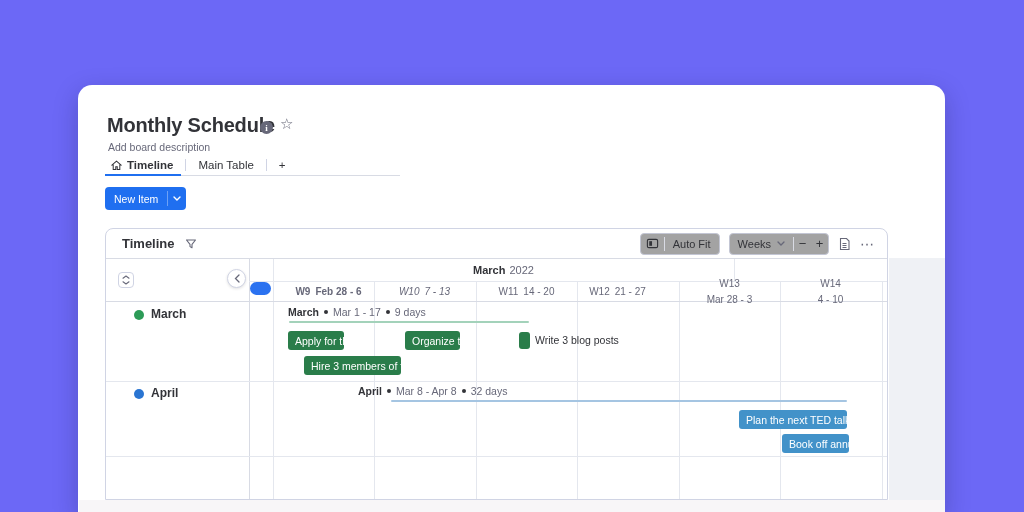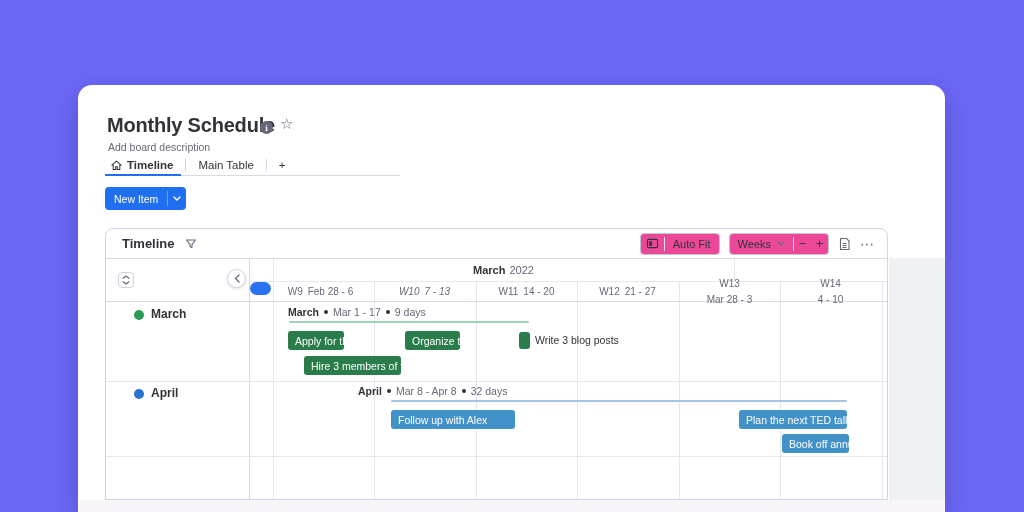--- a/index.html
+++ b/index.html
@@ -37,21 +37,21 @@
   .strip-bottom { left:79px; top:500px; width:866px; height:12px; background:#f8f6f8; }
 
   .panel { left:105px; top:228px; width:783px; height:272px; background:#fff;
            border:1px solid #d0d4e4; border-radius:8px 8px 0 0; overflow:hidden; }
   .panel-header { position:absolute; left:0; top:0; width:781px; height:30px;
                   border-bottom:1px solid #d8dbe4; display:flex; align-items:center; padding:0 12px 0 16px; }
   .panel-title { font-size:13px; font-weight:700; color:#323338; }
   .funnel { margin-left:10px; display:flex; }
   .toolbar { margin-left:auto; display:flex; align-items:center; gap:9px; }
   .tb-group { display:flex; align-items:stretch; height:22px; border:1px solid #c3c6d4; border-radius:4px;
-              font-size:11px; color:#323338; background:#ec4899; }
+              font-size:11px; color:#323338; background:#a3a3a3; }
   .tb-cell { display:flex; align-items:center; padding:0 8px; gap:6px; cursor:pointer; }
   .tb-cell.icon { padding:0 5px; }
   .tb-sep { width:1px; background:#d9dbe4; margin:3px 0; }
   .tb-sign { width:17px; display:flex; align-items:center; justify-content:center;
              font-size:13px; color:#323338; cursor:pointer; }
   .tb-flat { color:#676879; display:flex; align-items:center; cursor:pointer; }
   .more-icon { font-size:14px; color:#676879; letter-spacing:1px; cursor:pointer; }
 
   .gline { position:absolute; background:#e4e7ee; }
   .gline.dark { background:#d8dbe4; }
@@ -185,33 +185,33 @@
     <div class="gline" style="left:776px; top:52px; width:1px; height:220px;"></div>
     <div class="gline" style="left:143px; top:52px; width:638px; height:1px;"></div>
     <div class="gline dark" style="left:0; top:72px; width:781px; height:1px;"></div>
     <div class="gline" style="left:0; top:152px; width:781px; height:1px;"></div>
     <div class="gline" style="left:0; top:227px; width:781px; height:1px;"></div>
 
     <div class="month-cell">
       <span class="month-name">March</span>
       <span class="month-year">2022</span>
     </div>
-    <div class="week-cell" style="left:164px;">
+    <div class="week-cell" style="left:172px;font-weight:bold;">
       <span>W9</span>
         <span>Feb 28 - 6</span>
     </div>
     <div class="week-cell" style="left:268px;font-style:italic;">
       <span>W10</span>
         <span>7 - 13</span>
     </div>
     <div class="week-cell" style="left:370px;">
       <span>W11</span>
         <span>14 - 20</span>
     </div>
-    <div class="week-cell" style="left:471px;">
+    <div class="week-cell" style="left:461px;">
       <span>W12</span>
         <span>21 - 27</span>
     </div>
     <div class="week-cell" style="left:573px;flex-direction:column;">
       <span>W13</span>
         <span>Mar 28 - 3</span>
     </div>
     <div class="week-cell" style="left:674px;flex-direction:column;">
       <span>W14</span>
         <span>4 - 10</span>
@@ -248,17 +248,16 @@
     <div class="group-dot" style="left:28px; top:160px; background:#2a75d2;"></div>
     <div class="group-label" style="left:45px; top:157px;">April</div>
     <div class="summary" style="left:252px; top:154px;">
       <b>April</b>
       <span class="sdot"></span>
       <span>Mar 8 - Apr 8</span>
       <span class="sdot"></span>
       <span>32 days</span>
     </div>
     <div class="sline" style="left:285px; top:171px; width:456px; background:#a5c5e2;"></div>
-    <div class="bar bar-blue" style="left:285px; top:181px; width:124px;">Follow up with Alex</div>
     <div class="bar bar-blue" style="left:633px; top:181px; width:108px;">Plan the next TED talk</div>
     <div class="bar bar-blue" style="left:676px; top:205px; width:67px;">Book off annual</div>
   </div>
 </div>
 
 </body></html>

